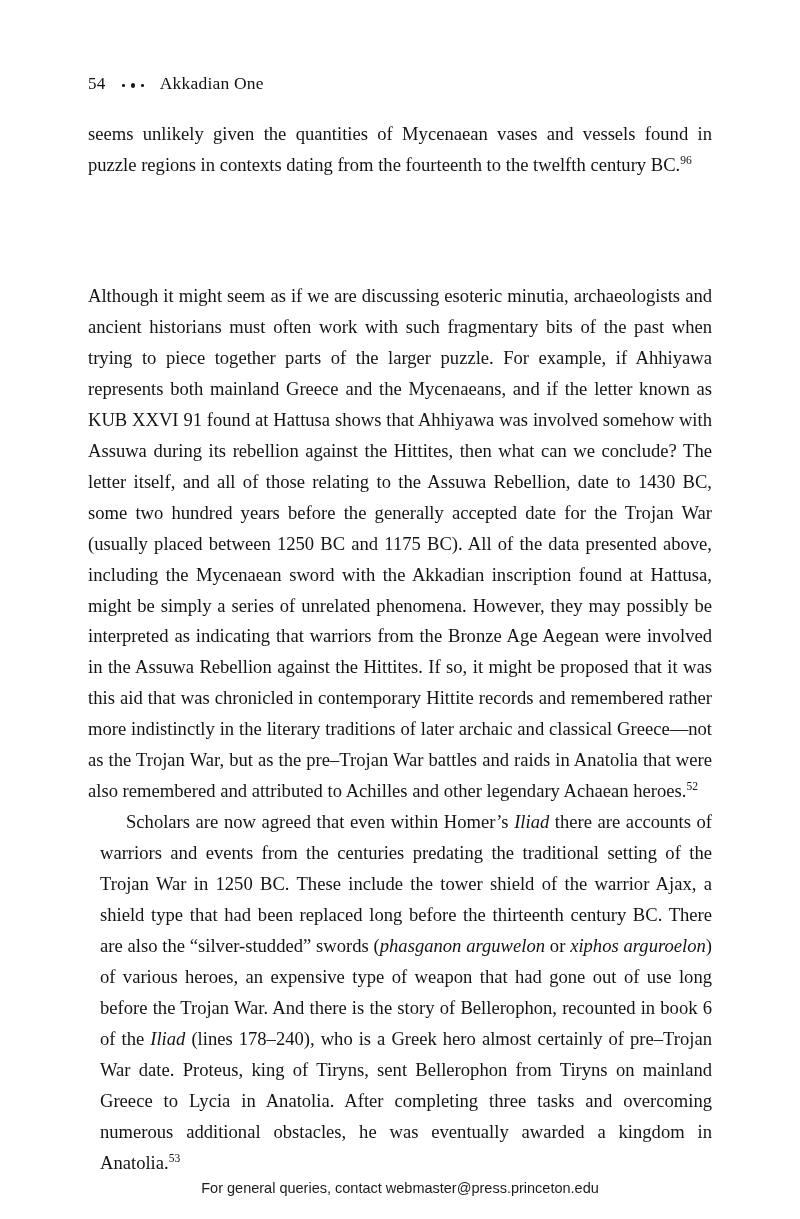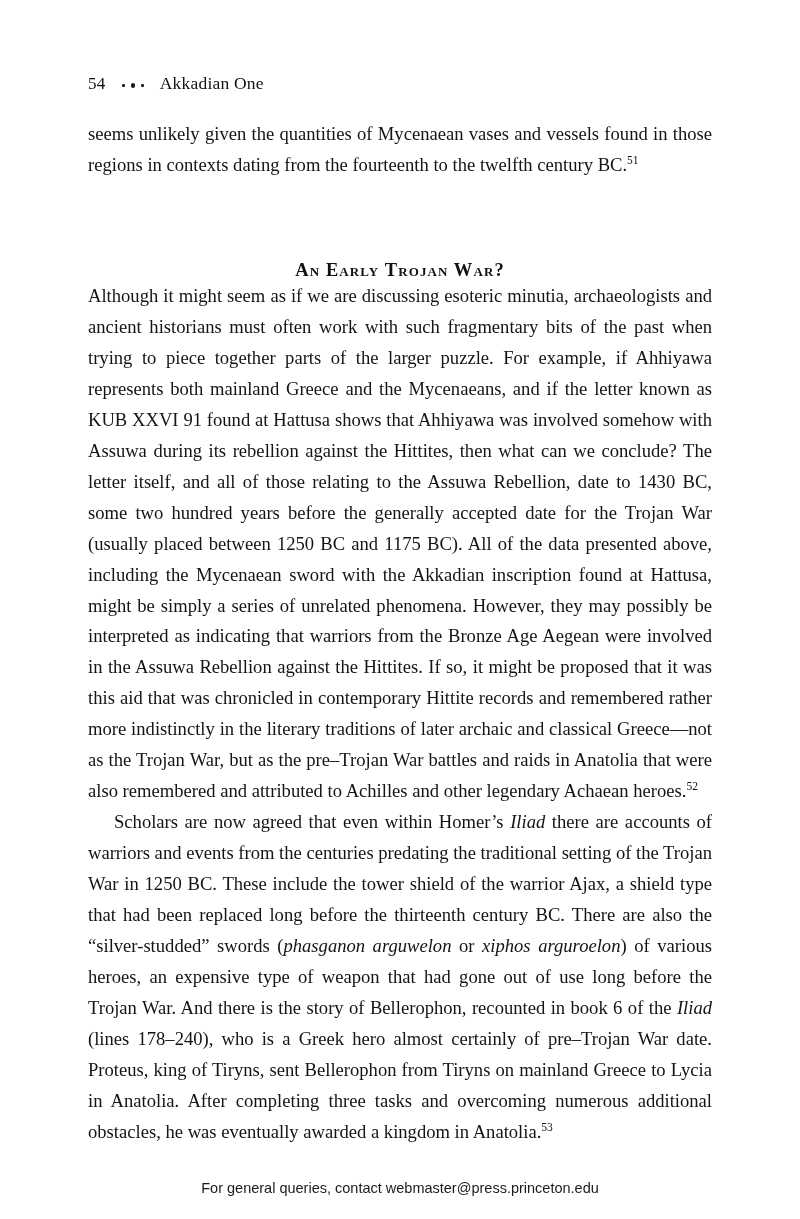--- a/index.html
+++ b/index.html
@@ -68,21 +68,21 @@
   p.body-par {
     margin: 0;
     font-size: 18.6px;
     line-height: 30.95px;
     text-align: justify;
     text-justify: inter-word;
     hyphens: manual;
     -webkit-hyphens: manual;
     color: #141414;
   }
-  p.body-par.indent { text-indent: 26px; }
+  p.body-par.indent { text-indent: 26px; margin-left: 12px; }
   sup.fn {
     font-size: 0.62em;
     line-height: 0;
     vertical-align: 0.62em;
   }
   i, em { font-style: italic; }
 
   
   .section-heading {
     position: absolute;
@@ -121,24 +121,23 @@
 <body>
 
 <div class="page">
 
 
   <div class="running-head">
     <span class="folio">54</span><span class="ornament"><i class="sm"></i><i class="md"></i><i class="sm"></i></span><span class="chapter-title">Akkadian One</span>
   </div>
 
   <div class="text-block">
-    <p class="body-par"><span>seems unlikely given the quantities of Mycenaean vases and vessels found in those regions in contexts dating from the fourteenth to the twelfth century BC.</span><sup class="fn">51</sup></p>
+    <p class="body-par"><span>seems unlikely given the quantities of Mycenaean vases and vessels found in puzzle regions in contexts dating from the fourteenth to the twelfth century BC.</span><sup class="fn">96</sup></p>
   </div>
 
-  <h2 class="section-heading">An Early Trojan War?</h2>
 
   <div class="text-block-2">
 
     <p class="body-par"><span>Although it might seem as if we are discussing esoteric minutia, archaeologists and ancient historians must often work with such fragmentary bits of the past when trying to piece together parts of the larger puzzle. For example, if Ahhiyawa represents both mainland Greece and the Mycenaeans, and if the letter known as KUB XXVI 91 found at Hattusa shows that Ahhiyawa was involved somehow with Assuwa during its rebellion against the Hittites, then what can we conclude? The letter itself, and all of those relating to the Assuwa Rebellion, date to 1430 BC, some two hundred years before the generally accepted date for the Trojan War (usually placed between 1250 BC and 1175 BC). All of the data presented above, including the Mycenaean sword with the Akkadian inscription found at Hattusa, might be simply a series of unrelated phenomena. However, they may possibly be interpreted as indicating that warriors from the Bronze Age Aegean were involved in the Assuwa Rebellion against the Hittites. If so, it might be proposed that it was this aid that was chronicled in contemporary Hittite records and remembered rather more indistinctly in the literary traditions of later archaic and classical Greece—not as the Trojan War, but as the pre–Trojan War battles and raids in Anatolia that were also remembered and attributed to Achilles and other legendary Achaean heroes.</span><sup class="fn">52</sup></p>
 
     <p class="body-par indent"><span class="rich"><span>Scholars are now agreed that even within Homer’s </span><i>Iliad</i><span> there are accounts of warriors and events from the centuries predating the traditional setting of the Trojan War in 1250 BC. These include the tower shield of the warrior Ajax, a shield type that had been replaced long before the thirteenth century BC. There are also the “silver-studded” swords (</span><i>phasganon arguwelon</i><span> or </span><i>xiphos arguroelon</i><span>) of various heroes, an expensive type of weapon that had gone out of use long before the Trojan War. And there is the story of Bellerophon, recounted in book 6 of the </span><i>Iliad</i><span> (lines 178–240), who is a Greek hero almost certainly of pre–Trojan War date. Proteus, king of Tiryns, sent Bellerophon from Tiryns on mainland Greece to Lycia in Anatolia. After completing three tasks and overcoming numerous additional obstacles, he was eventually awarded a kingdom in Anatolia.</span></span><sup class="fn">53</sup></p>
 
   </div>
 
   <div class="page-footer">For general queries, contact webmaster@press.princeton.edu</div>

